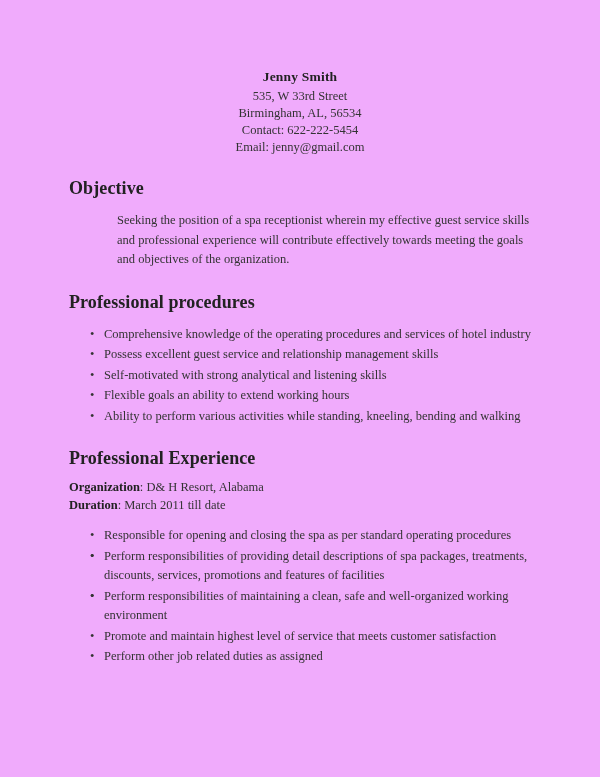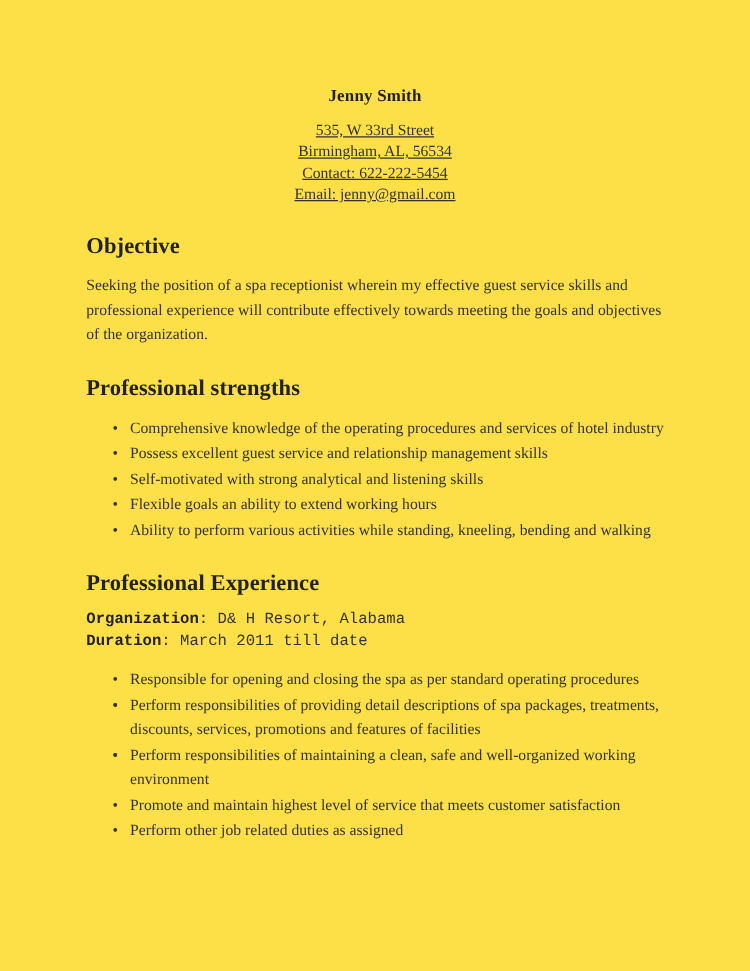--- a/index.html
+++ b/index.html
@@ -12,21 +12,21 @@
     height: 777px;
     font-family: "Liberation Serif", "DejaVu Serif", serif;
     color: #333333;
     overflow: hidden;
   }
 
   .page {
     position: relative;
     width: 600px;
     height: 777px;
-    background: #fde047;
+    background: #f0abfc;
     box-sizing: border-box;
     padding: 0 69px 0 69px;
   }
 
   
   .header {
     text-align: center;
     padding-top: 68px;
   }
   .name {
@@ -35,47 +35,46 @@
     color: #222222;
     letter-spacing: 0.2px;
     line-height: 17px;
   }
   .contact-line {
     font-size: 12.5px;
     line-height: 17px;
     color: #333333;
   }
   .header .contact-block {
-    margin-top: 11px;
-    text-decoration: underline;
+    margin-top: 3px;
   }
 
   
   .section {
     margin-top: 22px;
   }
   .section-title {
     font-size: 18px;
     font-weight: bold;
     color: #222222;
     margin-bottom: 12px;
     letter-spacing: 0.1px;
   }
   .para {
     font-size: 12.5px;
     line-height: 19.5px;
     color: #333333;
     text-align: left;
     max-width: 462px;
+    margin-left: 48px;
   }
 
   
   .job-meta {
     margin-top: -2px;
-    font-family: Liberation Mono, monospace;
   }
   .meta-row {
     font-size: 12.5px;
     line-height: 17.5px;
     color: #333333;
   }
   .meta-label {
     font-weight: bold;
     color: #222222;
   }
@@ -123,21 +122,21 @@
       <div class="contact-line">Email: jenny@gmail.com</div>
     </div>
   </div>
 
   <div class="section">
     <div class="section-title">Objective</div>
     <div class="para">Seeking the position of a spa receptionist wherein my effective guest service skills and professional experience will contribute effectively towards meeting the goals and objectives of the organization.</div>
   </div>
 
   <div class="section">
-    <div class="section-title">Professional strengths</div>
+    <div class="section-title">Professional procedures</div>
     <ul class="bullets">
       <li>
         <span class="dot">•</span>
         <span>Comprehensive knowledge of the operating procedures and services of hotel industry</span>
       </li>
       <li>
         <span class="dot">•</span>
         <span>Possess excellent guest service and relationship management skills</span>
       </li>
       <li>

